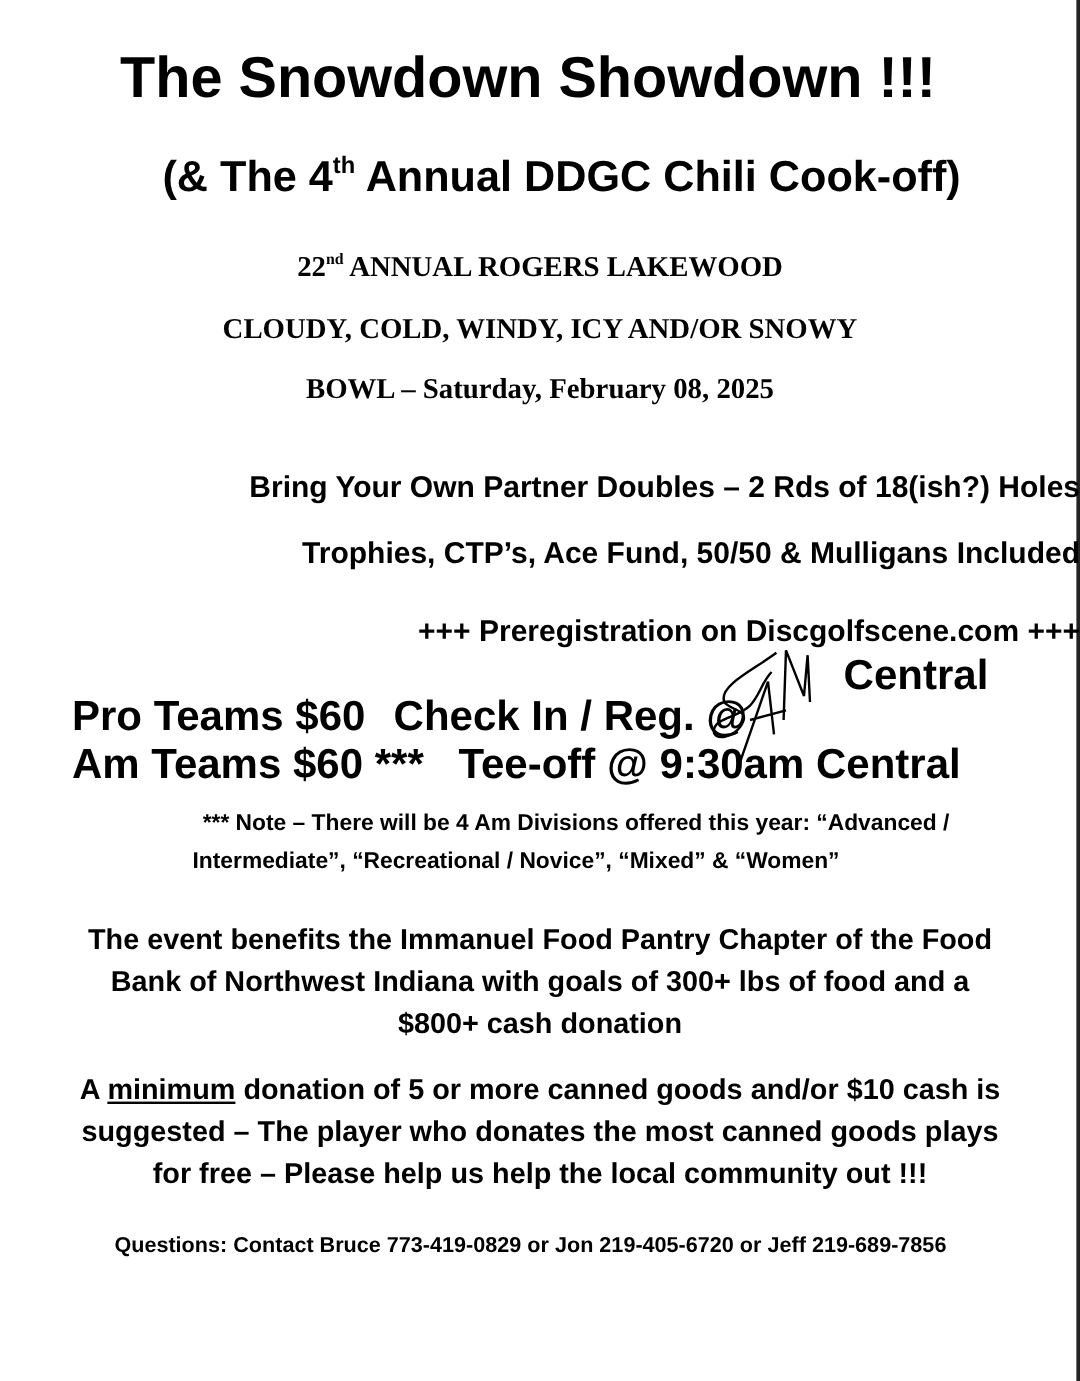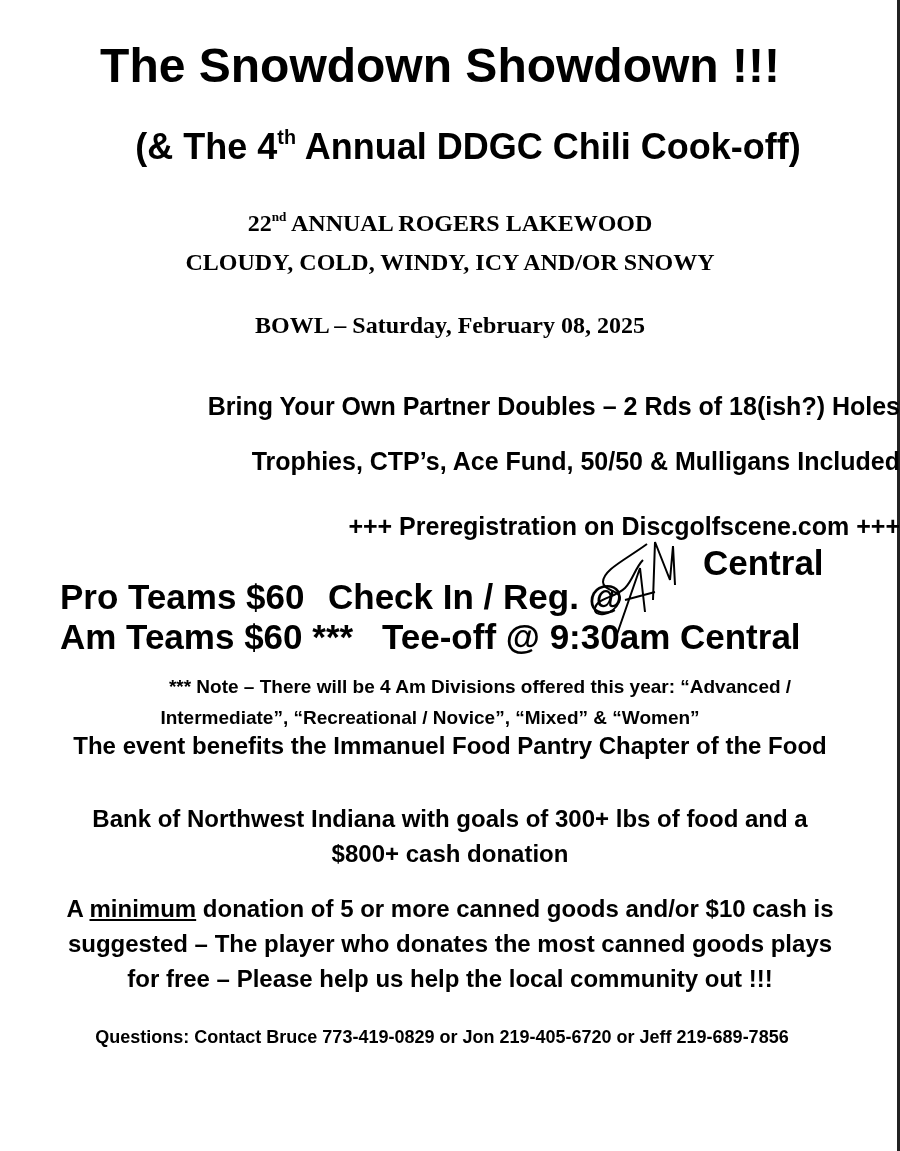--- a/index.html
+++ b/index.html
@@ -4,32 +4,32 @@
 <style>
   html,body{margin:0;padding:0;background:#fff;}
   body{width:900px;height:1151px;position:relative;overflow:hidden;font-family:"Liberation Sans",sans-serif;color:#000;font-weight:bold;}
   .edge{position:absolute;top:0;right:0;width:3px;height:100%;background:#222;}
   .line{position:absolute;left:0;width:900px;text-align:center;white-space:nowrap;}
   sup{font-size:0.55em;vertical-align:0.75em;line-height:0;}
   .t1{top:38px;font-size:48px;left:-10px;}
   .t2{top:126px;font-size:36px;left:18px;}
   .h{font-size:24px;font-family:Liberation Serif, serif;}
   .h1{top:210px;}
-  .h2{top:249px;}
+  .h2{top:262px;}
   .h3{top:312px;}
   .m{font-size:25px;text-align:right;}
   .m1{top:392px;}
   .m2{top:447px;}
   .m3{top:512px;}
   .reg{position:absolute;font-size:35px;white-space:nowrap;}
   .note{font-size:19px;}
   .n1{top:676px;left:30px;}
   .n2{top:707px;left:-20px;}
   .b{font-size:24px;}
-  .b1{top:732px;}
+  .b1{top:770px;}
   .b2{top:805px;}
   .b3{top:840px;}
   .c1{top:895px;}
   .c2{top:930px;}
   .c3{top:965px;}
   .q{top:1027px;font-size:18px;left:-8px;}
   u{text-decoration:underline;}
   svg.sig{position:absolute;left:585px;top:540px;}
 </style>
 </head>

